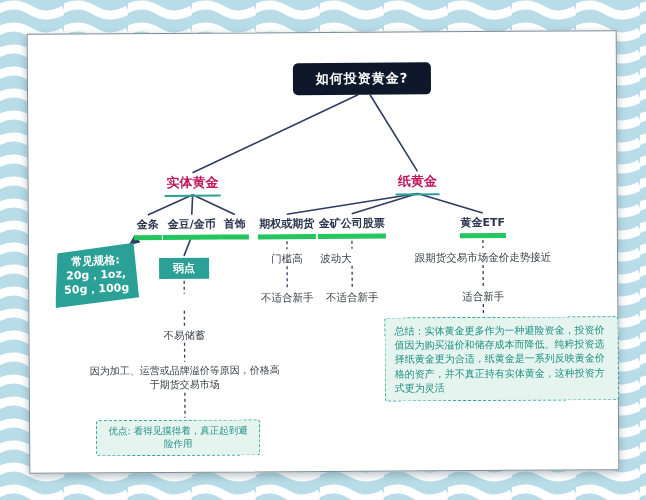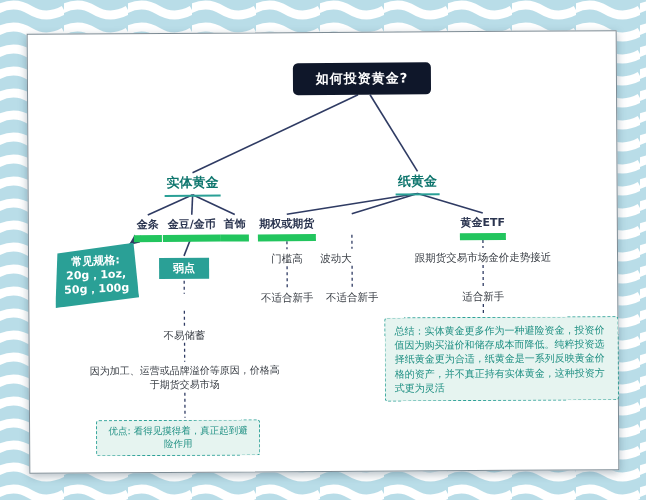--- a/index.html
+++ b/index.html
@@ -17,29 +17,29 @@
   .connectors { position:absolute; left:0; top:0; }
 
   .node-root {
     position:absolute; left:265px; top:30px; width:138px; height:32px;
     background:#0f172a; color:#fff; font-weight:bold; font-size:13px;
     display:flex; align-items:center; justify-content:center; border-radius:5px;
     letter-spacing:1px;
   }
 
   .branch {
-    position:absolute; font-weight:bold; font-size:13px; color:#0f766e;
+    position:absolute; font-weight:bold; font-size:13px; color:#be185d;
     text-align:center; padding-bottom:3px; border-bottom:2px solid #2aa096;
   }
   .branch-physical { left:136px; top:140px; width:56px; }
   .branch-paper    { left:367px; top:140px; width:44px; }
 
   .leaf {
     position:absolute; font-weight:bold; font-size:11px; color:#2b3550;
-    text-align:center; padding-bottom:3px; border-bottom:7px solid #22c55e;
+    text-align:center; padding-bottom:3px; border-bottom:5px solid #22c55e;
     white-space:nowrap;
   }
   .leaf-bar     { left:105px; top:183px; width:28px; }
   .leaf-bean    { left:134px; top:183px; width:58px; }
   .leaf-jewel   { left:192px; top:183px; width:28px; }
   .leaf-futures { left:229px; top:183px; width:58px; }
   .leaf-stock   { left:289px; top:183px; width:68px; }
   .leaf-etf     { left:431px; top:183px; width:46px; }
 
   .callout {
@@ -146,20 +146,21 @@
       <span>20g，1oz,</span>
       <span>50g，100g</span>
     </div>
 
     <div class="weak-btn">弱点</div>
     <div class="pt pt-saving">不易储蓄</div>
     <div class="pt pt-premium">因为加工、运营或品牌溢价等原因，价格高于期货交易市场</div>
     <div class="dash-box box-advantage">优点: 看得见摸得着，真正起到避险作用</div>
 
     <div class="leaf leaf-futures">期权或期货</div>
+    <div class="leaf leaf-stock">金矿公司股票</div>
     <div class="leaf leaf-etf">黄金ETF</div>
 
     <div class="pt pt-threshold">门槛高</div>
     <div class="pt pt-nonewbie1">不适合新手</div>
     <div class="pt pt-volatile">波动大</div>
     <div class="pt pt-nonewbie2">不适合新手</div>
     <div class="pt pt-track">跟期货交易市场金价走势接近</div>
     <div class="pt pt-newbie">适合新手</div>
 
     <div class="dash-box box-summary">总结：实体黄金更多作为一种避险资金，投资价值因为购买溢价和储存成本而降低。纯粹投资选择纸黄金更为合适，纸黄金是一系列反映黄金价格的资产，并不真正持有实体黄金，这种投资方式更为灵活</div>

